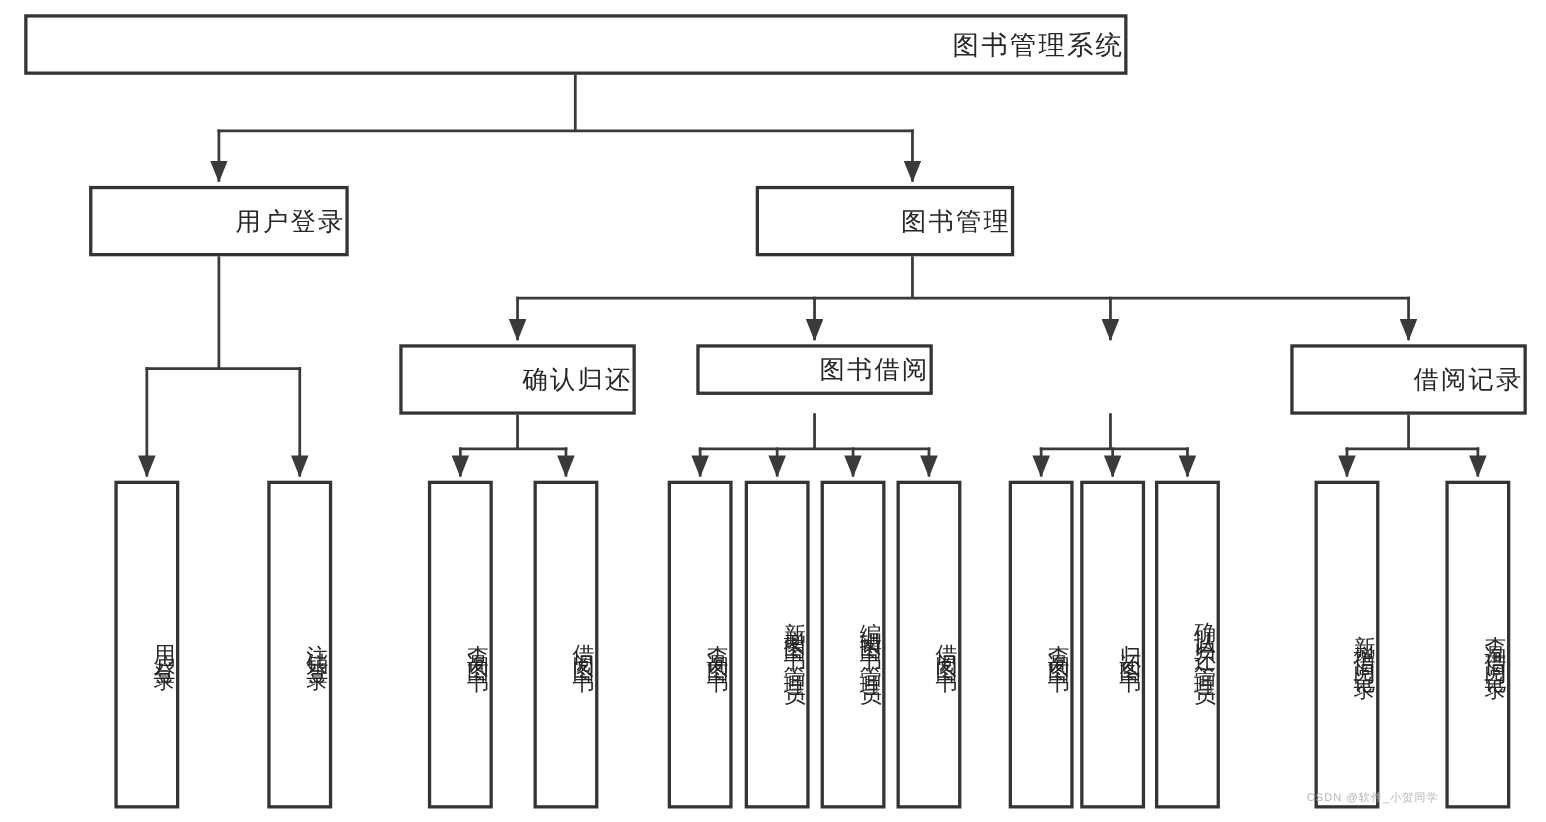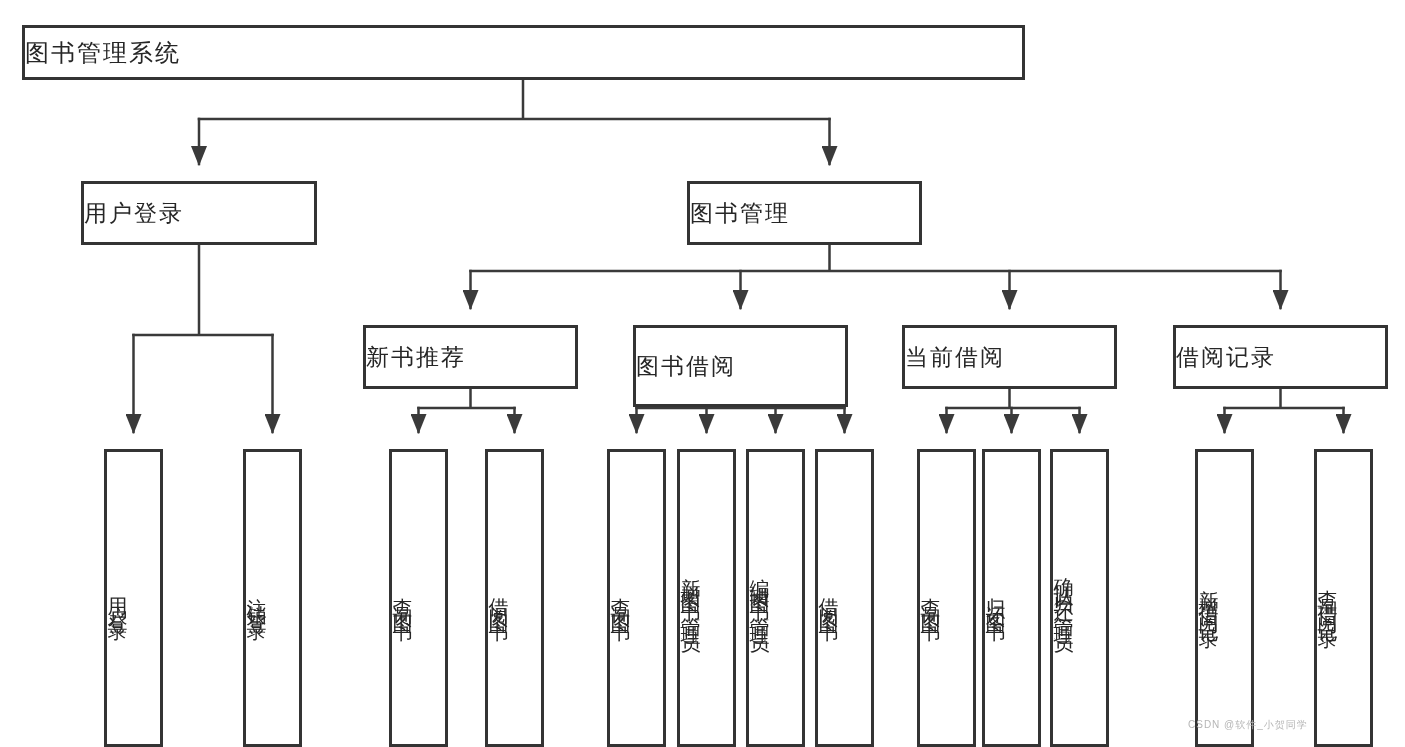--- a/index.html
+++ b/index.html
@@ -34,24 +34,23 @@
     fill:none;
   }
   .ah{ fill:var(--line); }
   .node{
     position:absolute;
     box-sizing:border-box;
     background:var(--node_fill);
     border:3px solid var(--node_border);
     display:flex;
     align-items:center;
-    justify-content:flex-start;
+    justify-content:flex-end;
     color:var(--text);
     z-index:1;
-    margin-top:12px;
   }
   .node.h span{
     font-size:24px;
     letter-spacing:2px;
     white-space:nowrap;
   }
   .node.lvl span{ font-size:23px; }
   .node.v span{
     writing-mode:vertical-rl;
     text-orientation:mixed;
@@ -134,27 +133,24 @@
   </div>
 
   <div class="node h lvl" style="left:81px;top:169px;width:236px;height:64px">
     <span>用户登录</span>
   </div>
   <div class="node h lvl" style="left:687px;top:169px;width:235px;height:64px">
     <span>图书管理</span>
   </div>
 
   <div class="node h lvl" style="left:363px;top:313px;width:215px;height:64px">
-    <span>新书推荐</span>
-  </div>
-  <div class="node h lvl" style="left:633px;top:313px;width:215px;height:82px">
+    <span>确认归还</span>
+  </div>
+  <div class="node h lvl" style="left:633px;top:313px;width:215px;height:46px">
     <span>图书借阅</span>
-  </div>
-  <div class="node h lvl" style="left:902px;top:313px;width:215px;height:64px">
-    <span>当前借阅</span>
   </div>
   <div class="node h lvl" style="left:1173px;top:313px;width:215px;height:64px">
     <span>借阅记录</span>
   </div>
 
   <div class="node v" style="left:104px;top:437px;width:59px;height:298px">
     <span>用户登录</span>
   </div>
   <div class="node v" style="left:243px;top:437px;width:59px;height:298px">
     <span>注销登录</span>

